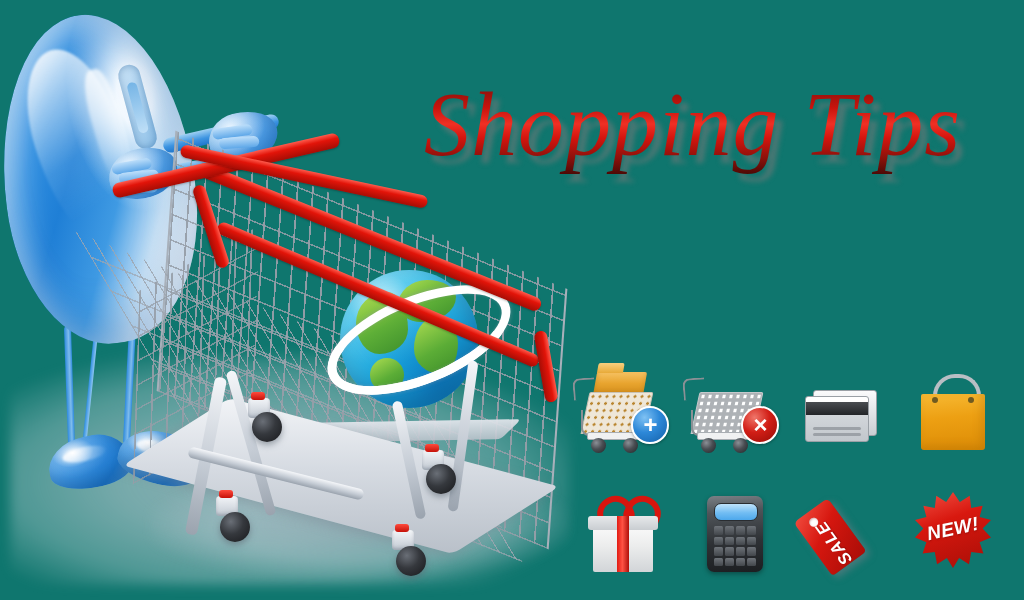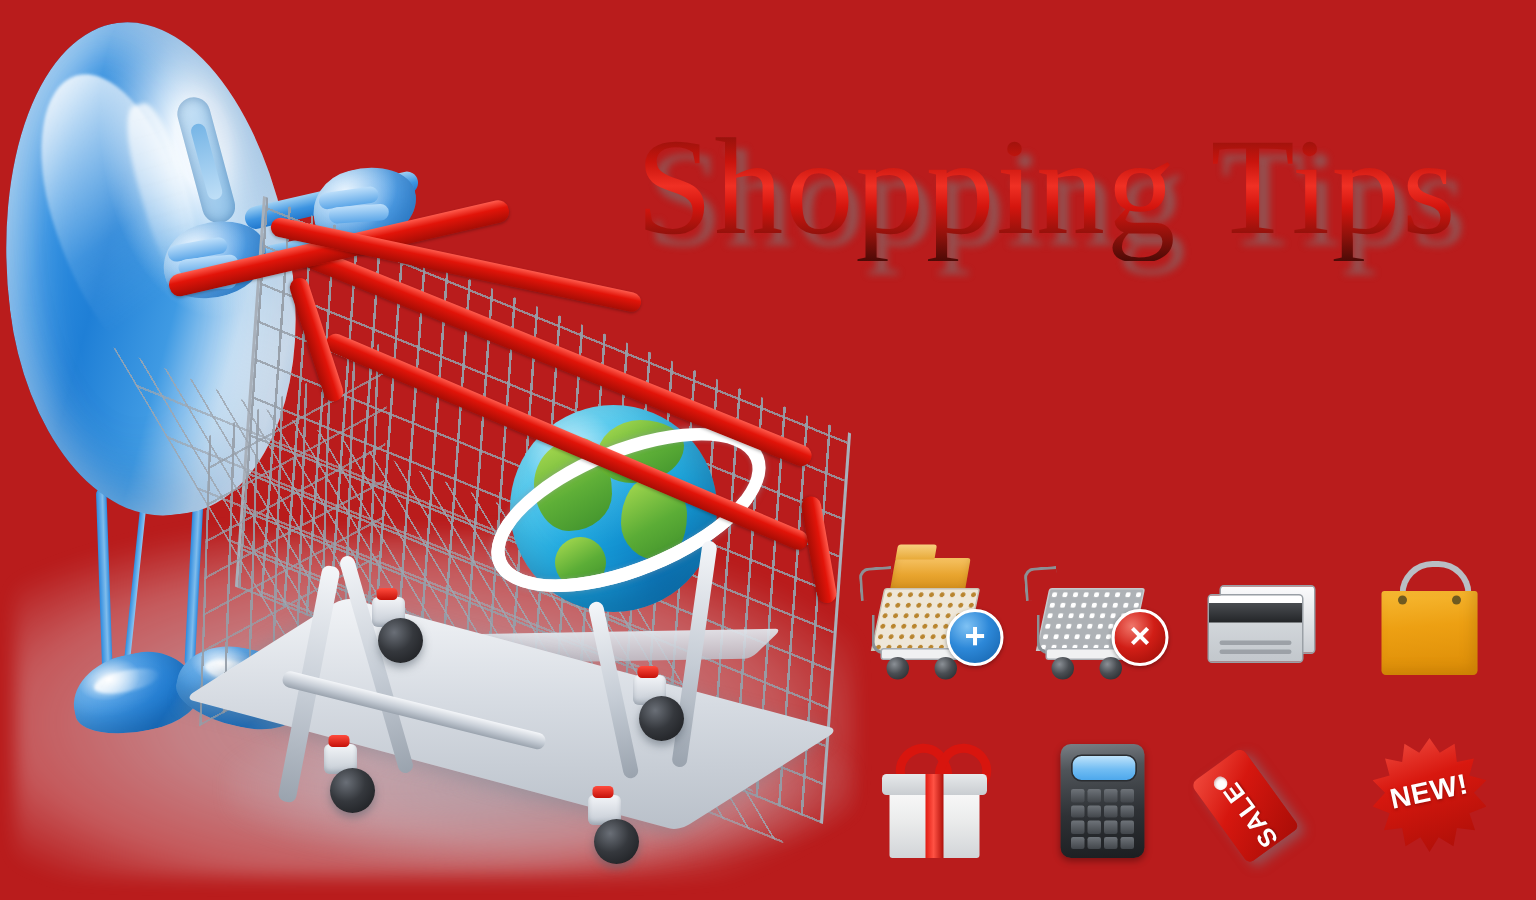--- a/index.html
+++ b/index.html
@@ -7,21 +7,22 @@
     background: #ffffff;
   }
   body {
     font-family: "Liberation Sans", sans-serif;
   }
   #stage {
     position: relative;
     width: 1024px;
     height: 600px;
     overflow: hidden;
-    background: #b91c1c;
+    background: #0f766e;
+    font-style: italic;
   }
 
   
   .floor-shadow {
     position: absolute;
     left: 10px; top: 355px;
     width: 560px; height: 230px;
     background: radial-gradient(ellipse at 45% 55%,
                 rgba(190,198,208,0.72) 0%,
                 rgba(206,213,222,0.55) 32%,

